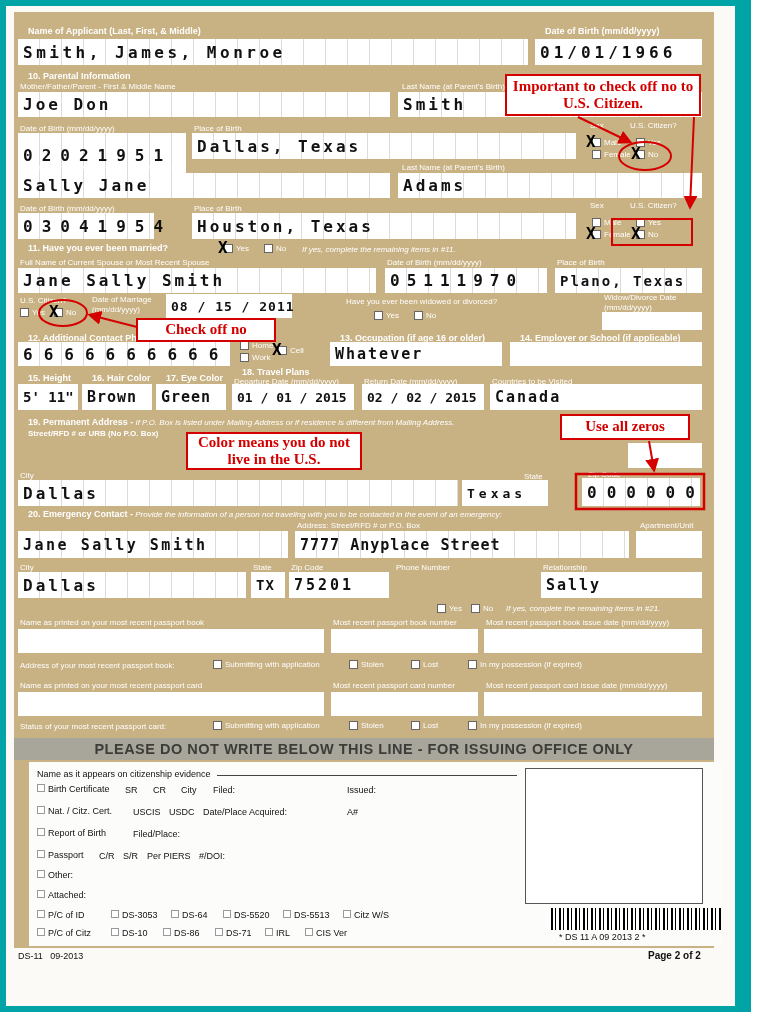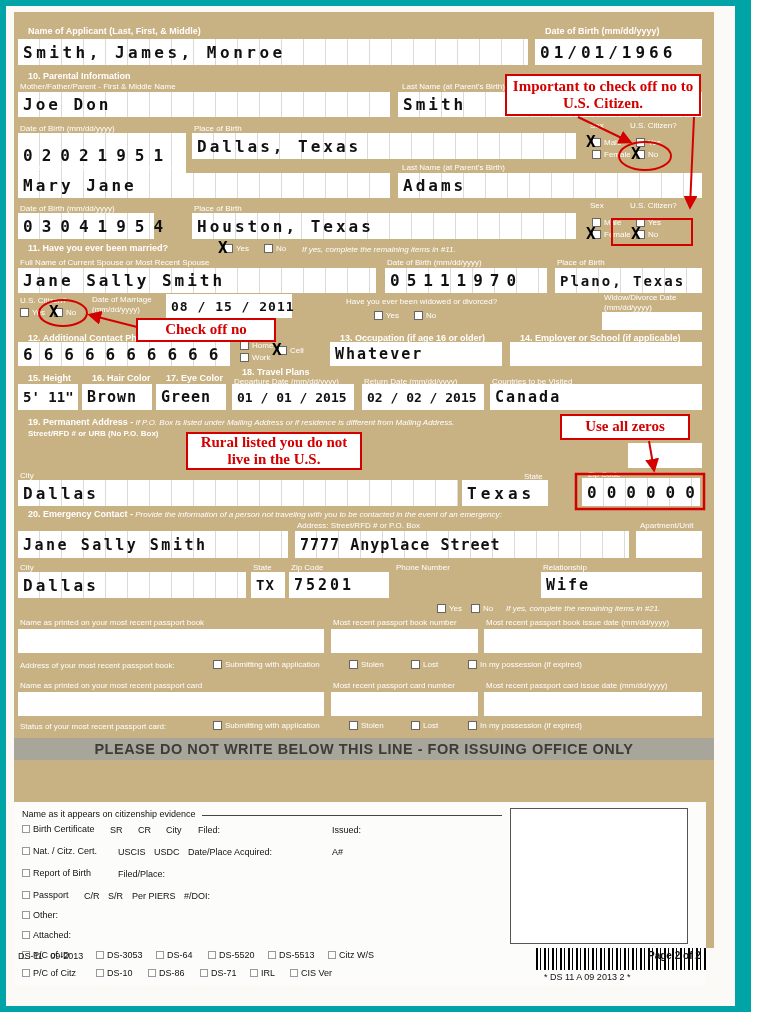--- a/index.html
+++ b/index.html
@@ -8,28 +8,28 @@
   .frame { position:absolute; left:0; top:0; width:751px; height:1012px; background:#00a4a6; }
   .paper { position:absolute; left:6px; top:6px; width:729px; height:1000px; background:#fbfaf6; }
   .tan   { position:absolute; left:14px; top:12px; width:700px; height:936px; background:#c8b183; }
   .lbl { position:absolute; color:#ffffff; font-size:8px; line-height:1.2; white-space:nowrap; z-index:3; }
   .lbl.b, .lbl .b { font-weight:bold; font-size:9px;padding-left:8px; }
   .lbl.i, .lbl .i { font-style:italic; }
   .fld { position:absolute; background:#ffffff; display:flex; align-items:center; padding-left:5px; z-index:2; }
   .cells { background-image:repeating-linear-gradient(90deg, rgba(0,0,0,0) 0 21px, #dcdcd6 21px 22px); }
   .hand { font-family:"DejaVu Sans Mono", monospace; font-weight:bold; color:#111; font-size:16px; letter-spacing:3px; white-space:pre; }
   .serifhand { font-family:"Liberation Serif", serif; font-weight:bold; color:#000; font-size:17px; white-space:pre; }
-  .pair { position:absolute; display:flex; align-items:center; gap:3px; color:#fff; font-size:8px; white-space:nowrap; z-index:3; }
+  .pair { position:absolute; display:flex; gap:3px; color:#fff; font-size:8px; white-space:nowrap; z-index:3; }
   .pair.k { color:#111; font-size:9px; }
   .cb { display:inline-block; width:9px; height:9px; background:#fff; border:1px solid #666; flex:0 0 auto; }
   .ocb { display:inline-block; width:8px; height:8px; background:#fff; border:1px solid #999; flex:0 0 auto; }
   .xmark { position:absolute; font-family:"DejaVu Sans Mono", monospace; font-weight:bold; font-size:16px; color:#000; z-index:5; }
   .callout { position:absolute; background:#fff; border:2px solid #d40000; color:#d40000; font-family:"Liberation Serif", serif; font-weight:bold; display:flex; align-items:center; justify-content:center; text-align:center; z-index:9; line-height:1.15; }
   .banner { position:absolute; left:14px; top:738px; width:700px; height:22px; background:#a8a59b; color:#3c3c38; font-weight:bold; font-size:14.5px; letter-spacing:.5px; display:flex; align-items:center; justify-content:center; z-index:3; }
-  .office { position:absolute; left:14px; top:762px; width:692px; height:184px; background:#fcfcfa; z-index:2;margin-top:40px; }
+  .office { position:absolute; left:29px; top:762px; width:692px; height:184px; background:#fcfcfa; z-index:2; }
   .otext { position:absolute; color:#111; font-size:9px; white-space:nowrap; }
   .barcode { position:absolute; left:522px; top:146px; width:170px; height:22px; background:repeating-linear-gradient(90deg,#000 0 2px,#fff 2px 4px,#000 4px 5px,#fff 5px 8px); }
   .footer { position:absolute; color:#111; font-size:9px; white-space:pre; z-index:3; }
   svg.overlay { position:absolute; left:0; top:0; z-index:8; pointer-events:none; }
 </style>
 </head>
 <body>
 
 <div class="canvas">
   <div class="frame"></div>
@@ -80,21 +80,21 @@
   <span class="pair" style="left:636px;top:150px">
       <span class="cb"></span>
       <span>No</span>
     </span>
   <span class="xmark" style="left:586px;top:132px">X</span>
   <span class="xmark" style="left:631px;top:144px">X</span>
 
   <div class="lbl" style="left:20px;top:163px">Mother/Father/Parent - First &amp; Middle Name</div>
   <div class="lbl" style="left:402px;top:163px">Last Name (at Parent's Birth)</div>
   <div class="fld cells" style="left:18px;top:173px;width:372px;height:25px">
-      <span class="hand">Mary Jane</span>
+      <span class="hand">Sally Jane</span>
     </div>
   <div class="fld cells" style="left:398px;top:173px;width:304px;height:25px">
       <span class="hand">Adams</span>
     </div>
 
   <div class="lbl" style="left:20px;top:204px">Date of Birth (mm/dd/yyyy)</div>
   <div class="lbl" style="left:194px;top:204px">Place of Birth</div>
   <div class="lbl" style="left:590px;top:201px">Sex</div>
   <div class="lbl" style="left:630px;top:201px">U.S. Citizen?</div>
   <div class="fld cells" style="left:18px;top:213px;width:136px;height:26px">
@@ -229,21 +229,21 @@
   <div class="lbl" style="left:632px;top:430px">Apartment/Unit</div>
   <div class="fld" style="left:628px;top:443px;width:74px;height:25px"></div>
 
   <div class="lbl" style="left:20px;top:471px">City</div>
   <div class="lbl" style="left:524px;top:472px">State</div>
   <div class="lbl" style="left:588px;top:470px">Zip Code</div>
   <div class="fld cells" style="left:18px;top:480px;width:440px;height:26px">
       <span class="hand">Dallas</span>
     </div>
   <div class="fld" style="left:462px;top:480px;width:86px;height:26px">
-      <span class="hand" style="font-size:16px;letter-spacing:4px">Texas</span>
+      <span class="hand" style="font-size:13px;letter-spacing:4px">Texas</span>
     </div>
   <div class="fld cells" style="left:582px;top:478px;width:118px;height:28px">
       <span class="hand" style="letter-spacing:10px">000000</span>
     </div>
 
   <div class="lbl" style="left:20px;top:509px"><span class="b">20. Emergency Contact -</span> <span class="i">Provide the information of a person not traveling with you to be contacted in the event of an emergency:</span></div>
   <div class="lbl" style="left:297px;top:521px">Address: Street/RFD # or P.O. Box</div>
   <div class="lbl" style="left:640px;top:521px">Apartment/Unit</div>
   <div class="fld cells" style="left:18px;top:531px;width:270px;height:27px">
       <span class="hand" style="font-size:15px;letter-spacing:2.5px">Jane Sally Smith</span>
@@ -261,21 +261,21 @@
   <div class="fld cells" style="left:18px;top:572px;width:228px;height:26px">
       <span class="hand">Dallas</span>
     </div>
   <div class="fld" style="left:251px;top:572px;width:34px;height:26px">
       <span class="hand" style="font-size:14px;letter-spacing:1px">TX</span>
     </div>
   <div class="fld" style="left:289px;top:572px;width:100px;height:26px">
       <span class="hand" style="font-size:15px;letter-spacing:3px">75201</span>
     </div>
   <div class="fld" style="left:541px;top:572px;width:161px;height:26px">
-      <span class="hand" style="font-size:15px;letter-spacing:2px">Wife</span>
+      <span class="hand" style="font-size:15px;letter-spacing:2px">Sally</span>
     </div>
 
   <span class="pair" style="left:437px;top:604px">
       <span class="cb"></span>
       <span>Yes</span>
     </span>
   <span class="pair" style="left:471px;top:604px">
       <span class="cb"></span>
       <span>No</span>
     </span>
@@ -433,21 +433,21 @@
 
     <div class="barcode"></div>
     <div class="otext" style="left:530px;top:170px">* DS 11 A 09 2013 2 *</div>
   </div>
 
   <div class="footer" style="left:18px;top:951px">DS-11   09-2013</div>
   <div class="footer" style="left:648px;top:950px;font-weight:bold;font-size:10px">Page 2 of 2</div>
 
   <div class="callout" style="left:505px;top:74px;width:196px;height:42px;font-size:15px">Important to check off no to U.S. Citizen.</div>
   <div class="callout" style="left:136px;top:318px;width:140px;height:24px;font-size:15px">Check off no</div>
-  <div class="callout" style="left:186px;top:432px;width:176px;height:38px;font-size:15px;padding:0 6px">Rural listed you do not live in the U.S.</div>
+  <div class="callout" style="left:186px;top:432px;width:176px;height:38px;font-size:15px;padding:0 6px">Color means you do not live in the U.S.</div>
   <div class="callout" style="left:560px;top:414px;width:130px;height:26px;font-size:15px">Use all zeros</div>
 
   <svg class="overlay" width="757" height="1036" viewBox="0 0 757 1036">
     <defs>
       <marker id="arr" viewBox="0 0 10 10" refX="8" refY="5" markerWidth="7" markerHeight="7" orient="auto-start-reverse">
         <path d="M0,0 L10,5 L0,10 z" fill="#d40000"></path>
       </marker>
     </defs>
     <line x1="578" y1="117" x2="630" y2="142" stroke="#d40000" stroke-width="2" marker-end="url(#arr)"></line>
     <ellipse cx="645" cy="156" rx="26" ry="14" fill="none" stroke="#d40000" stroke-width="2"></ellipse>

